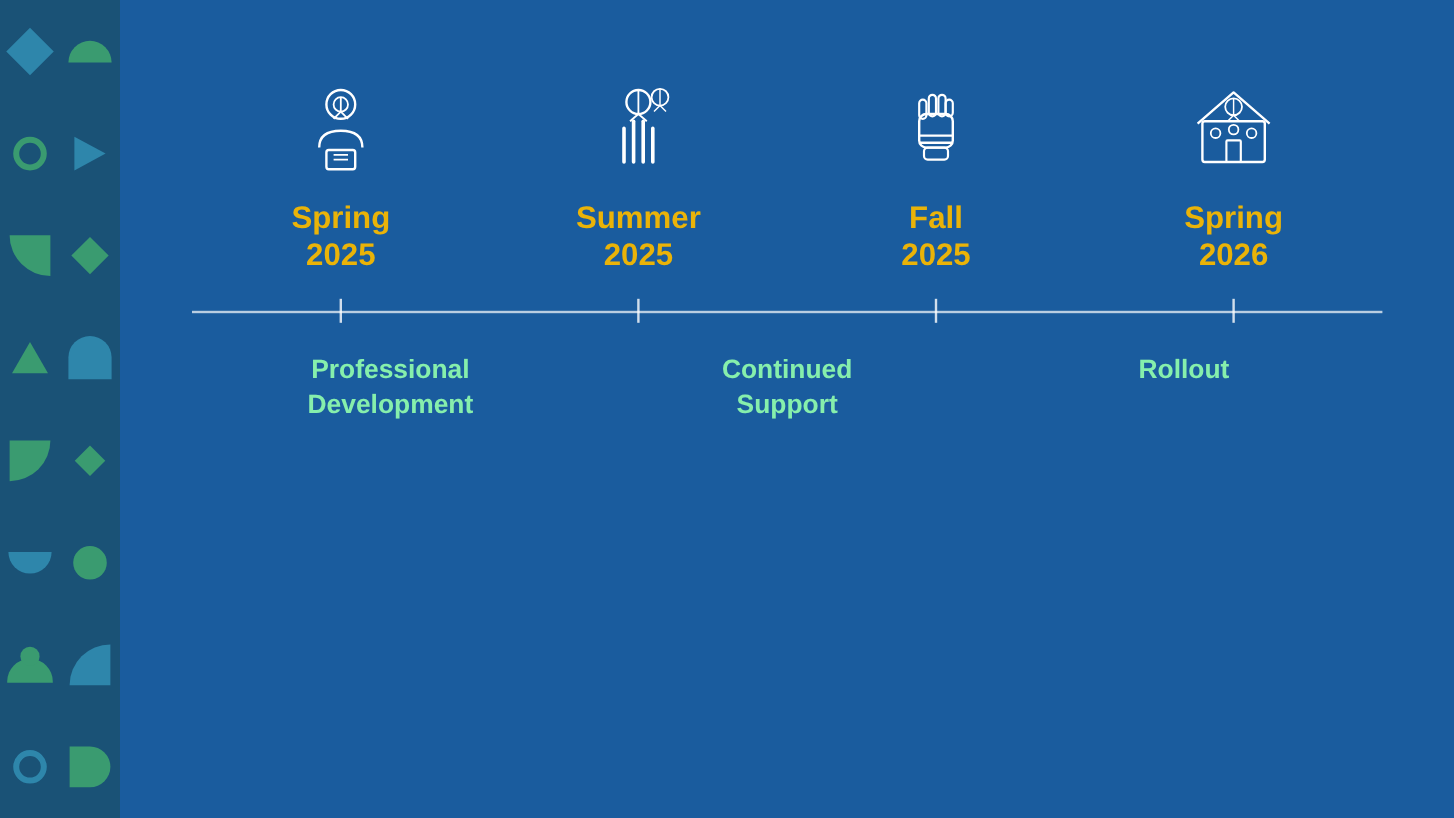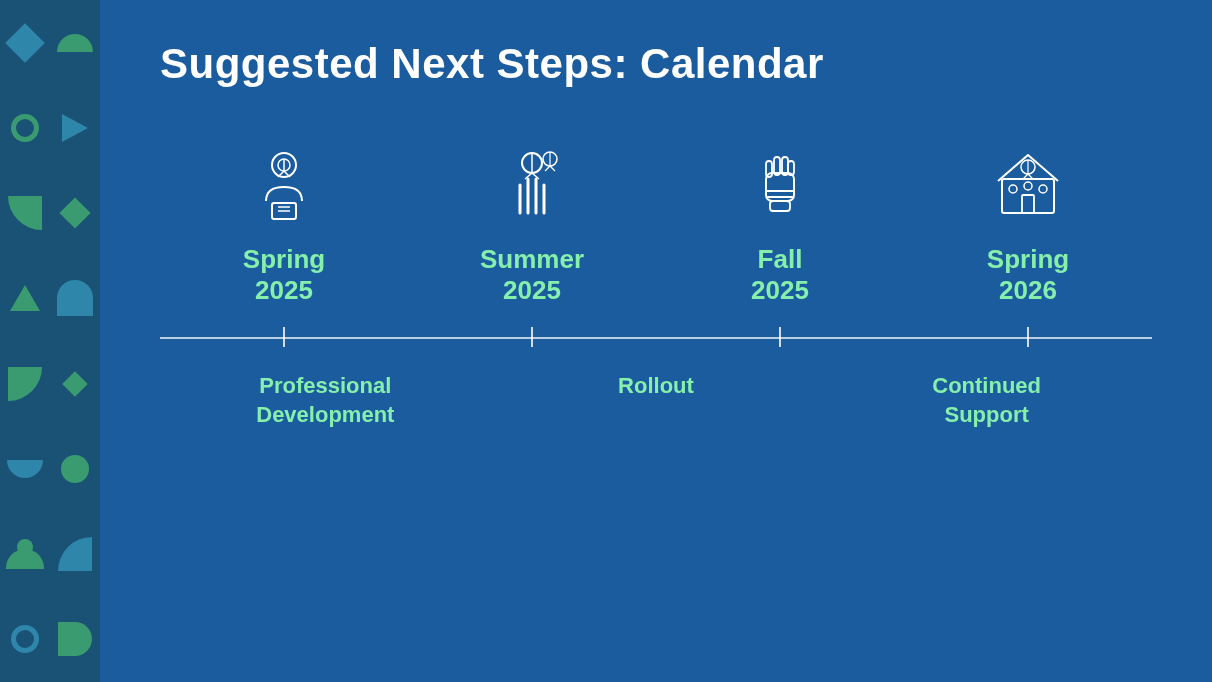--- a/index.html
+++ b/index.html
@@ -115,21 +115,21 @@
 
     .timeline-icon svg {
       width: 80px;
       height: 80px;
       stroke: white;
       fill: none;
       stroke-width: 1.8;
     }
 
     .timeline-season {
-      color: #86efac;
+      color: #eab308;
       font-size: 26px;
       font-weight: 800;
       text-align: center;
       line-height: 1.2;
       margin-bottom: 16px;
     }
 
     
     .timeline-track {
       position: relative;
@@ -238,21 +238,20 @@
   <div class="sidebar-cell">
     <div style="width:28px;height:28px;border:5px solid #2e86ab;border-radius:50%;"></div>
   </div>
   <div class="sidebar-cell">
     <div style="width:34px;height:34px;background:#3a9b70;border-radius:0 34px 34px 0;"></div>
   </div>
 </div>
 
 <div class="main-content">
 
-  <h1 class="page-title">Suggested Next Steps:  Calendar</h1>
 
   <div class="timeline-container">
 
     <div class="timeline-items">
 
       <div class="timeline-item">
         <div class="timeline-icon">
           <svg viewBox="0 0 80 80">
 
             <circle cx="40" cy="22" r="12" stroke-width="2"></circle>
@@ -350,18 +349,18 @@
           <div class="tick-line"></div>
         </div>
         <div class="tick">
           <div class="tick-line"></div>
         </div>
       </div>
     </div>
 
     <div class="timeline-labels">
       <div class="timeline-label">Professional<br>Development</div>
+      <div class="timeline-label">Continued<br>Support</div>
       <div class="timeline-label">Rollout</div>
-      <div class="timeline-label">Continued<br>Support</div>
     </div>
 
   </div>
 </div>
 
 </body></html>

